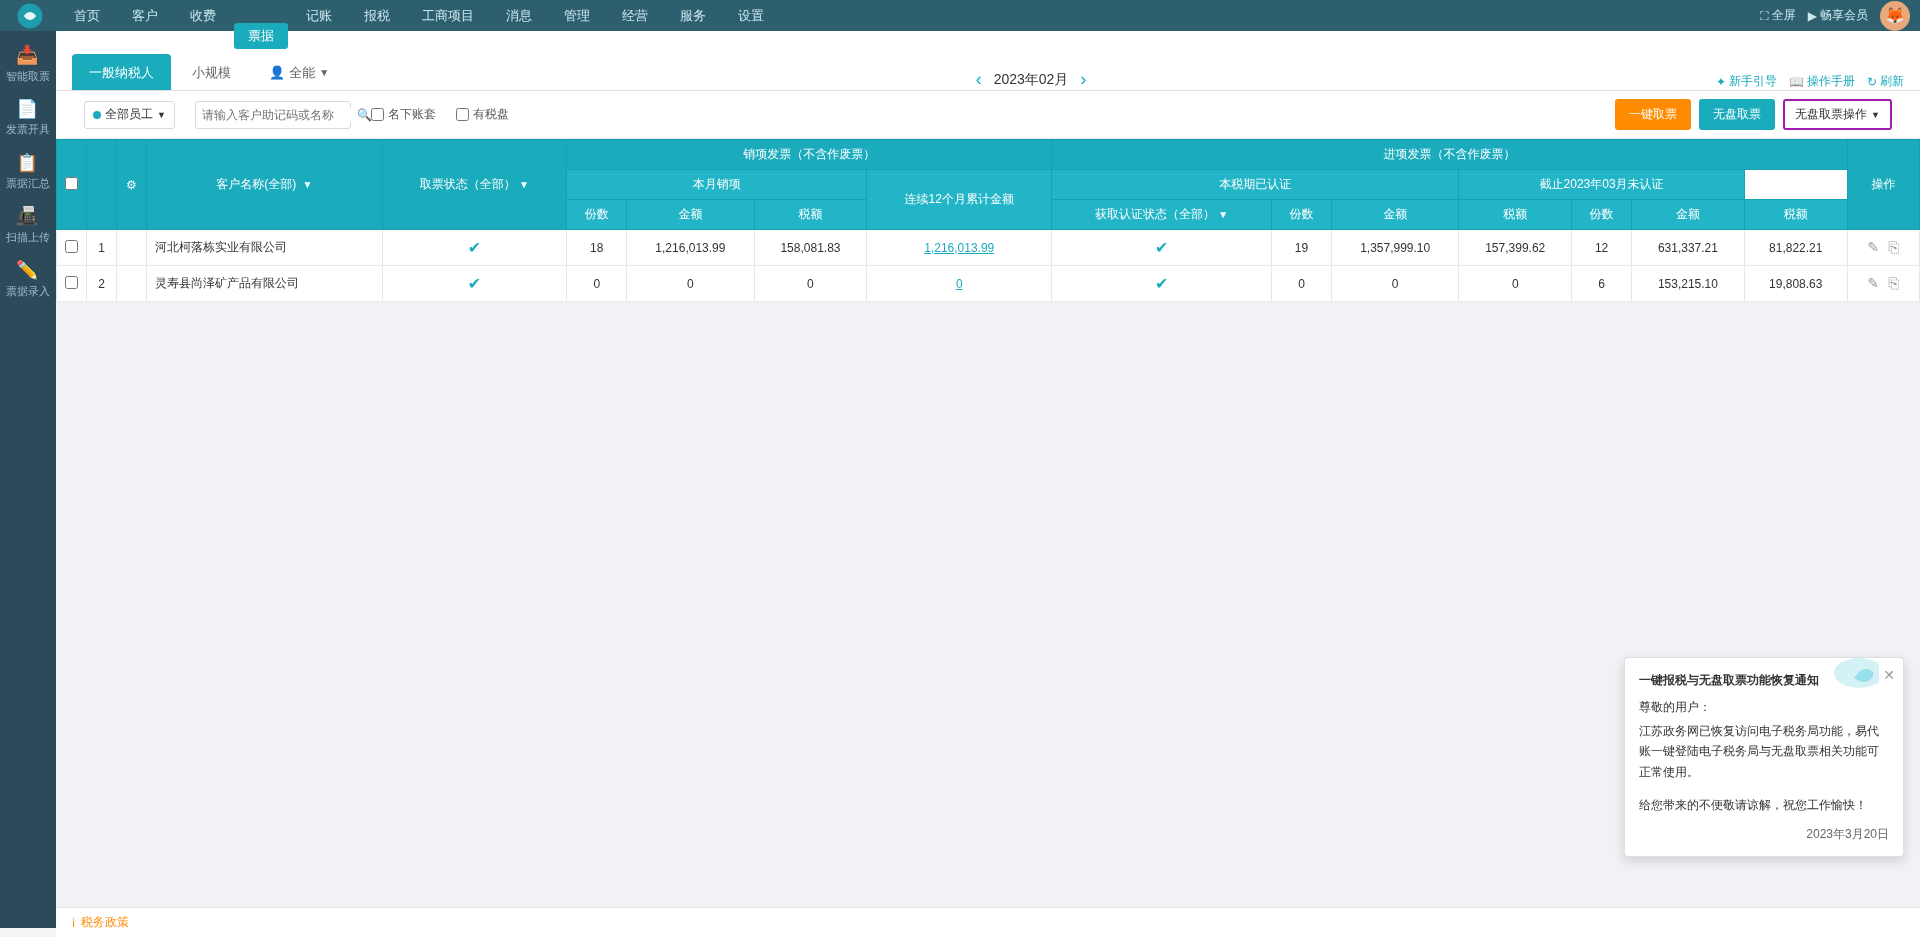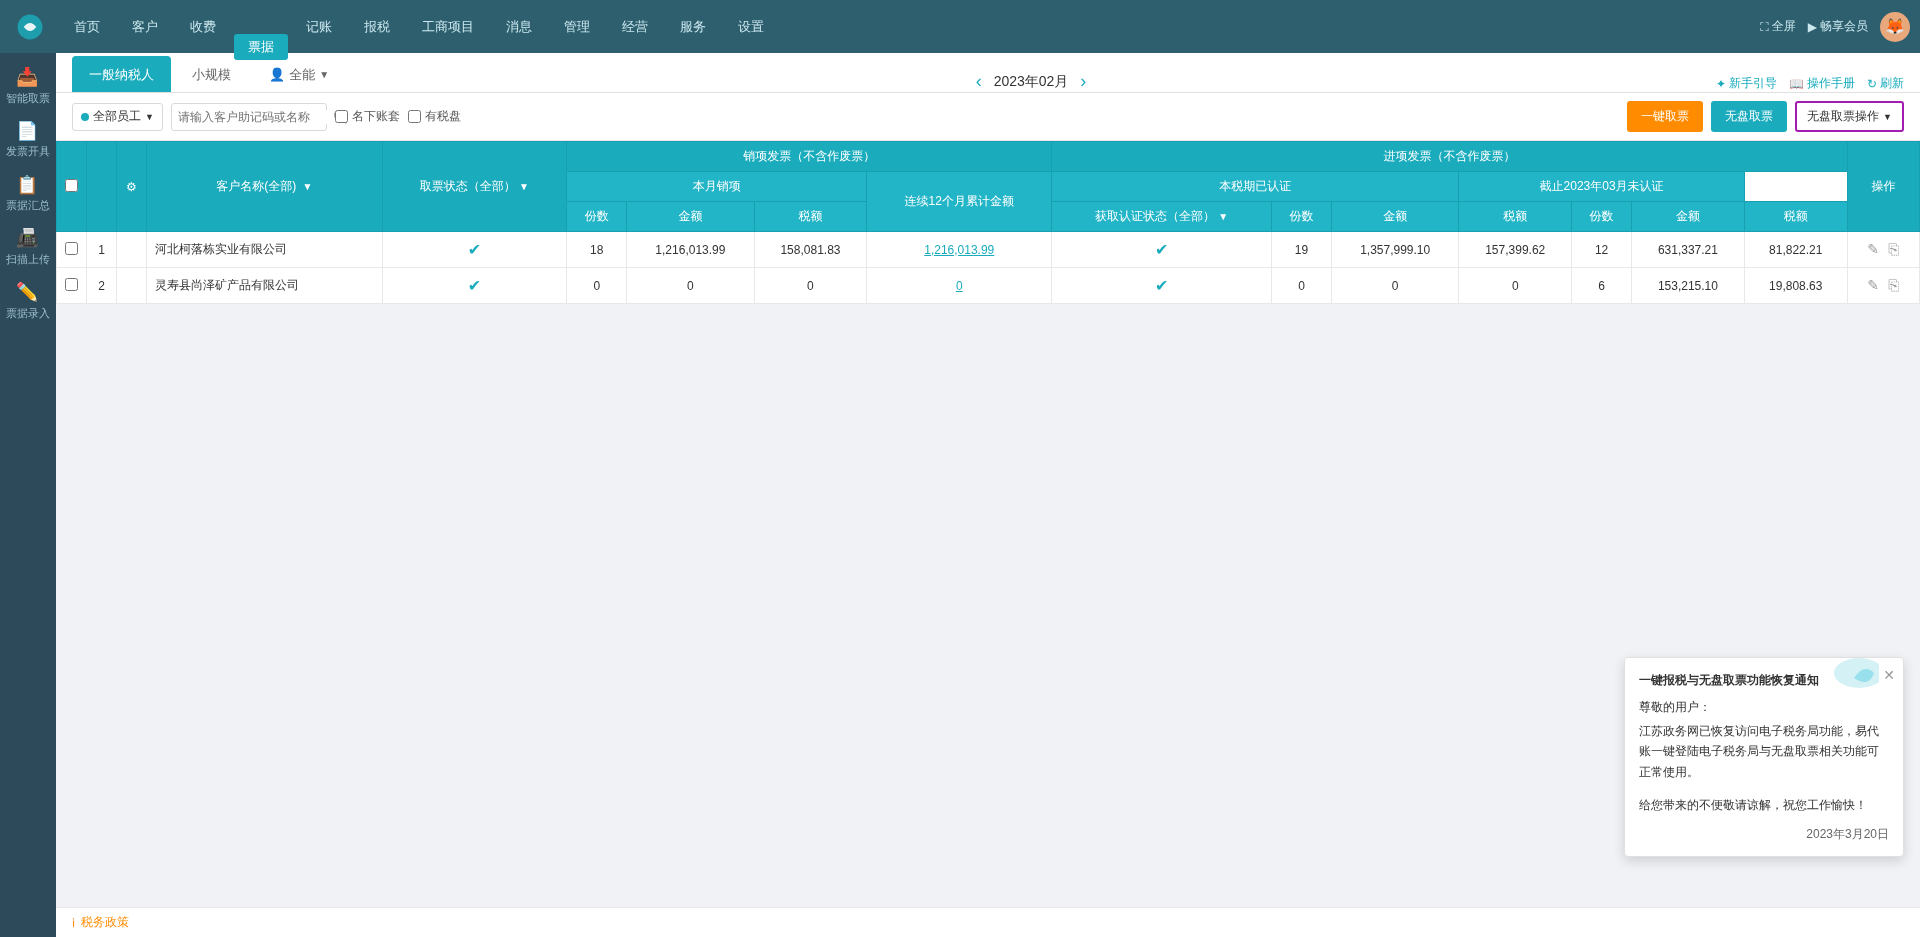--- a/index.html
+++ b/index.html
@@ -1,21 +1,21 @@
 <!DOCTYPE html>
 <html><head>
   <meta charset="utf-8">
   <style>
     * { box-sizing: border-box; margin: 0; padding: 0; font-family: 'Microsoft YaHei', '微软雅黑', sans-serif; }
     body { background: #f5f5f5; font-size: 12px; color: #333; overflow-x: hidden; }
 
     
     .top-nav {
       background: #2d5f6e;
-      height: 53px;
+      height: 31px;
       display: flex;
       align-items: center;
       padding: 0 10px;
       color: #fff;
       position: relative;
       z-index: 100;
     }
     .top-nav .logo {
       width: 40px;
       height: 40px;
@@ -75,21 +75,21 @@
     
     .main-content { flex: 1; overflow: auto; background: #f0f2f5; }
 
     
     .tab-bar {
       background: #fff;
       padding: 0 16px;
       display: flex;
       align-items: flex-end;
       border-bottom: 1px solid #e0e0e0;
-      height: 40px;
+      height: 60px;
       gap: 4px;
     }
     .tab {
       padding: 8px 16px;
       cursor: pointer;
       border-radius: 4px 4px 0 0;
       font-size: 13px;
       color: #666;
       display: flex;
       align-items: center;
@@ -121,24 +121,24 @@
       align-items: center;
       gap: 12px;
       font-size: 12px;
       color: #1aacbd;
     }
     .tab-bar-right span { cursor: pointer; display: flex; align-items: center; gap: 3px; }
 
     
     .toolbar {
       background: #fff;
-      padding: 8px 16px;
-      display: flex;
-      align-items: center;
-      gap: 8px;
+      padding: 8px 28px;
+      display: flex;
+      align-items: center;
+      gap: 20px;
       border-bottom: 1px solid #e8e8e8;
     }
     .filter-select {
       border: 1px solid #d9d9d9;
       border-radius: 3px;
       padding: 4px 8px;
       font-size: 12px;
       background: #fff;
       cursor: pointer;
       display: flex;

